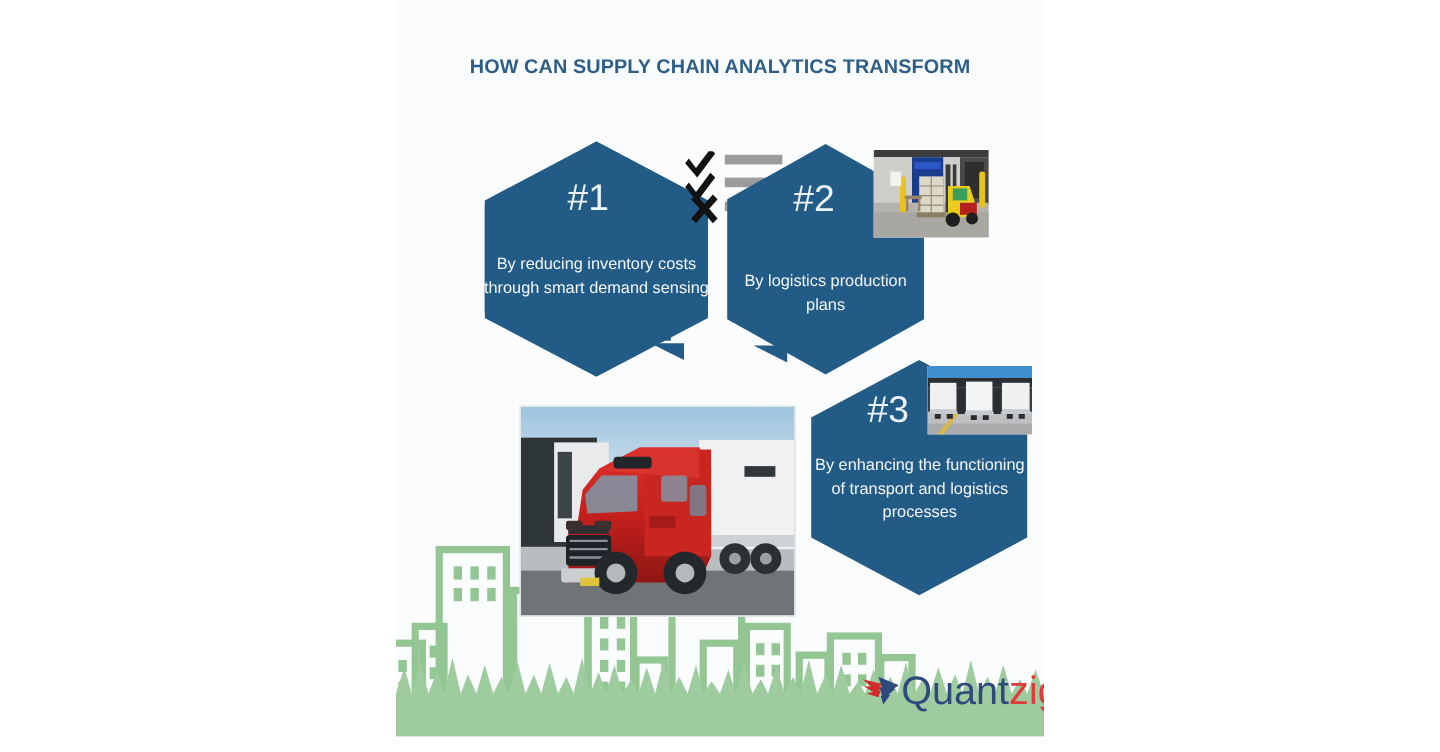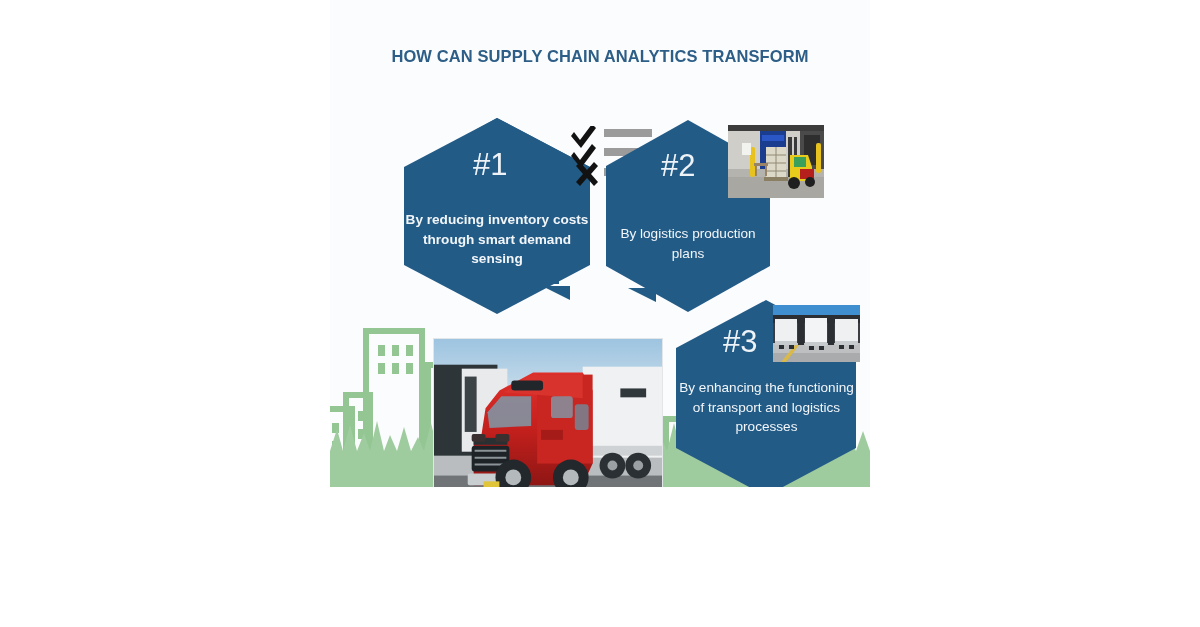--- a/index.html
+++ b/index.html
@@ -6,21 +6,21 @@
   body{
     width:1200px;height:627px;
     background:#ffffff;
     font-family:"Liberation Sans", sans-serif;
     overflow:hidden;
   }
   #stage{position:relative;width:1200px;height:627px;background:#ffffff;}
 
   
   .canvas{
-    position:absolute;left:330px;top:0;width:540px;height:487px;
+    position:absolute;left:330px;top:0;width:540px;height:614px;
     background:#fbfcfd;
     overflow:hidden;
   }
 
   
   .title{
     position:absolute;left:0;top:42px;width:540px;
     text-align:center;
     color:#2d5e87;
     font-size:16.5px;
@@ -49,21 +49,21 @@
     position:absolute;
     color:#f2f6f9;
     font-size:13.6px;
     line-height:19.5px;
     text-align:center;
   }
 
   
   #card1{left:64px;top:118px;width:205px;height:195px;}
   #card1 .hexnum{left:79px;top:31px;}
-  #card1 .hextext{left:8px;top:92px;width:190px;font-weight:bold;}
+  #card1 .hextext{left:8px;top:92px;width:190px;}
 
   
   #card2{left:268px;top:120px;width:180px;height:192px;}
   #card2 .hexnum{left:63px;top:30px;}
   #card2 .hextext{left:6px;top:104px;width:168px;}
 
   
   #card3{left:340px;top:300px;width:192px;height:190px;}
   #card3 .hexnum{left:53px;top:26px;}
   #card3 .hextext{left:4px;top:78px;width:185px;}

